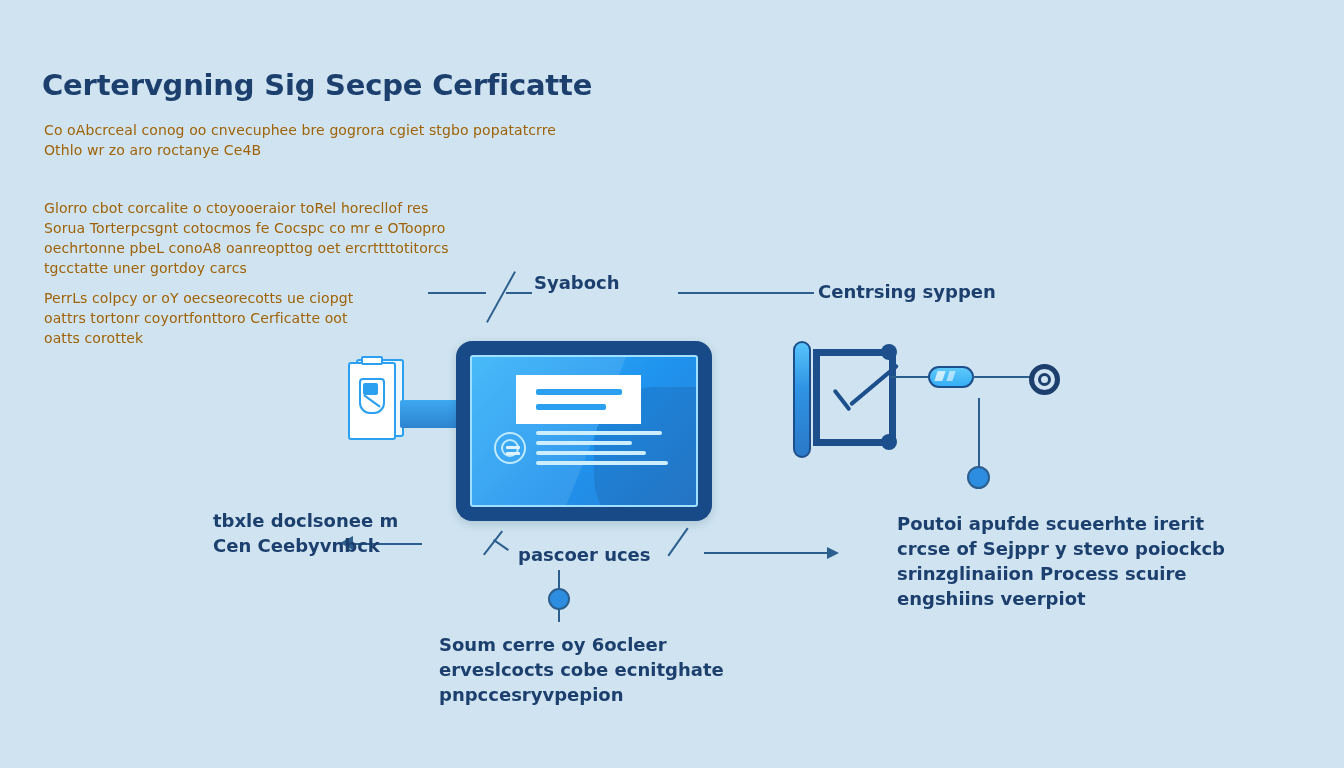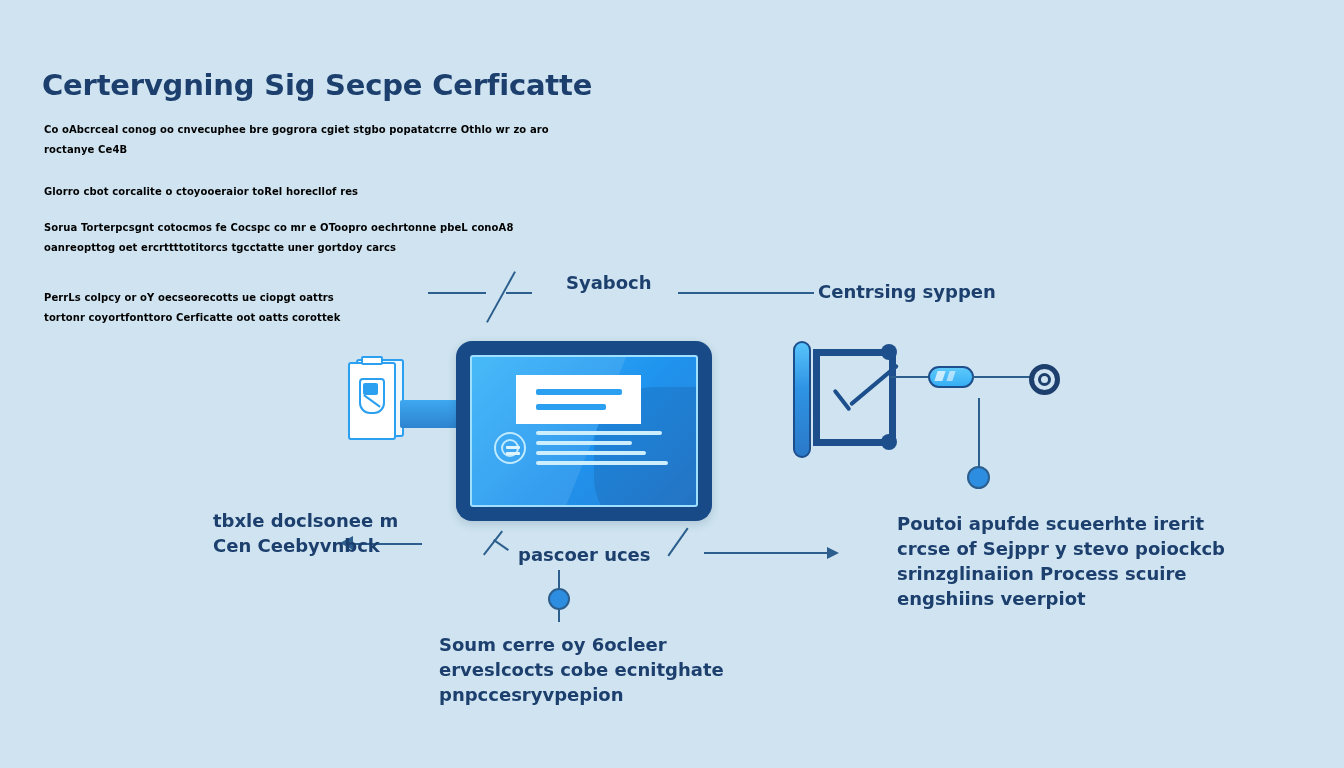--- a/index.html
+++ b/index.html
@@ -24,45 +24,45 @@
     left: 42px;
     top: 68px;
     font-size: 29px;
     font-weight: 700;
     color: #1c3f6e;
     letter-spacing: -0.2px;
     white-space: nowrap;
   }
   .body-text {
     position: absolute;
-    color: #000000;
-    font-size: 10px;
+    color: #a16207;
+    font-size: 14px;
     line-height: 20px;
-    font-weight: 700;
+    font-weight: 400;
     letter-spacing: 0.1px;
   }
   .para-1 { left: 44px; top: 120px; width: 520px; }
-  .para-2 { left: 44px; top: 182px; width: 400px; }
+  .para-2 { left: 44px; top: 198px; width: 400px; }
   .para-3 { left: 44px; top: 218px; width: 470px; }
   .para-4 { left: 44px; top: 288px; width: 330px; }
 
   .diagram-label {
     position: absolute;
     color: #1c3f6e;
     font-size: 18px;
     font-weight: 700;
     white-space: nowrap;
   }
   .diagram-label.multiline {
     white-space: normal;
     line-height: 25px;
     margin-left: 47px;
   }
 
-  .lbl-sym   { left: 566px; top: 272px; }
+  .lbl-sym   { left: 534px; top: 272px; }
   .lbl-cent  { left: 818px; top: 281px; }
   .lbl-left  { left: 166px; top: 508px; width: 190px; }
   .lbl-mid   { left: 518px; top: 544px; }
   .lbl-right { left: 850px; top: 511px; width: 360px; }
   .lbl-bot   { left: 392px; top: 632px; width: 330px; }
 
   
   .hline {
     position: absolute;
     background: #2c5e8e;

